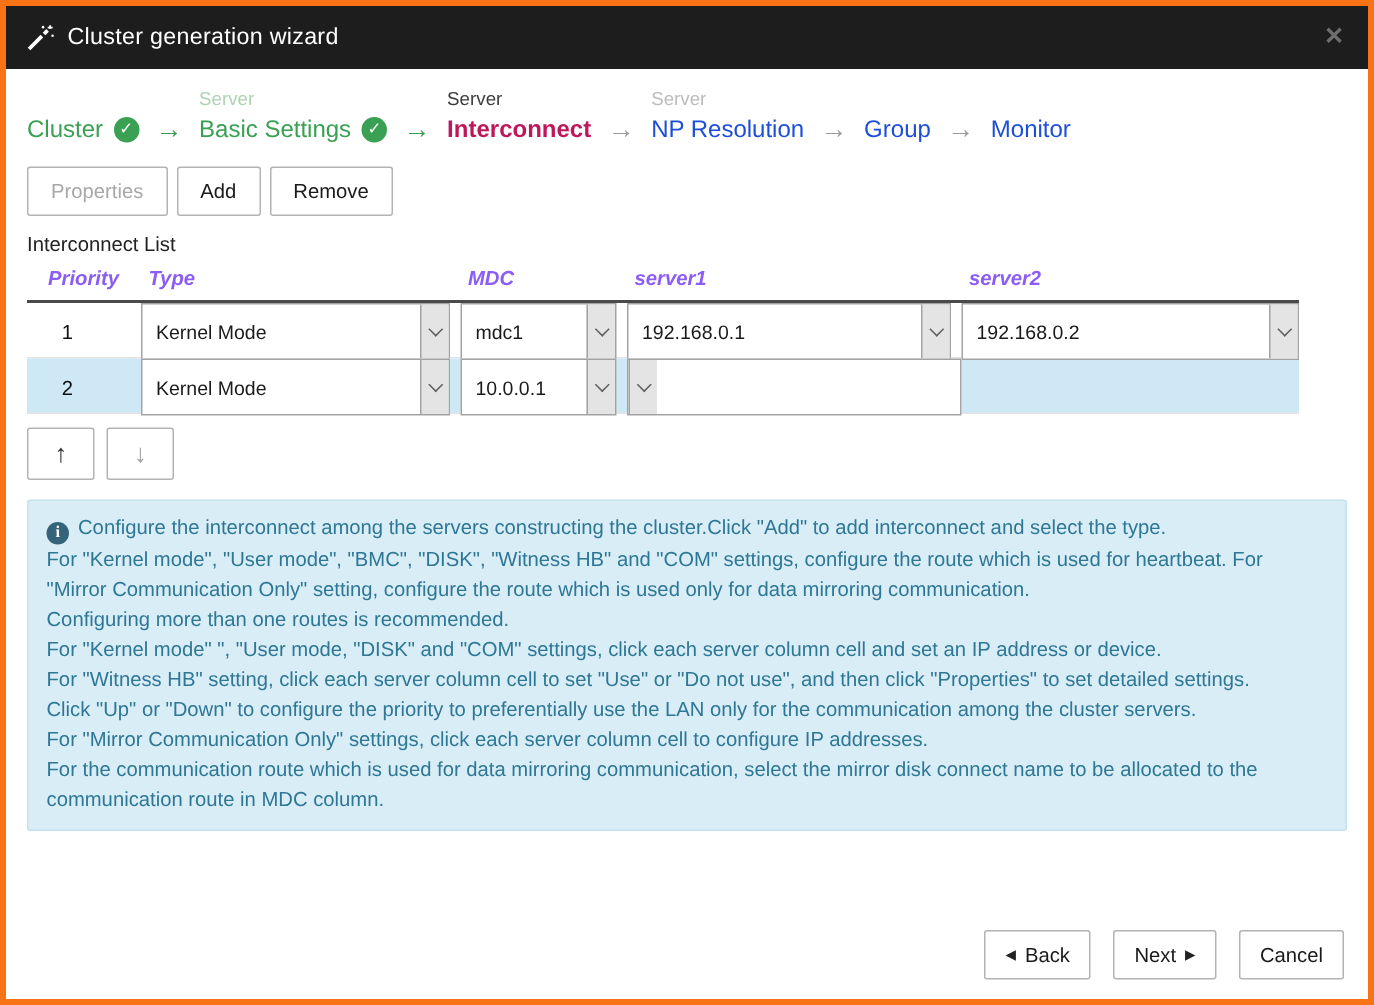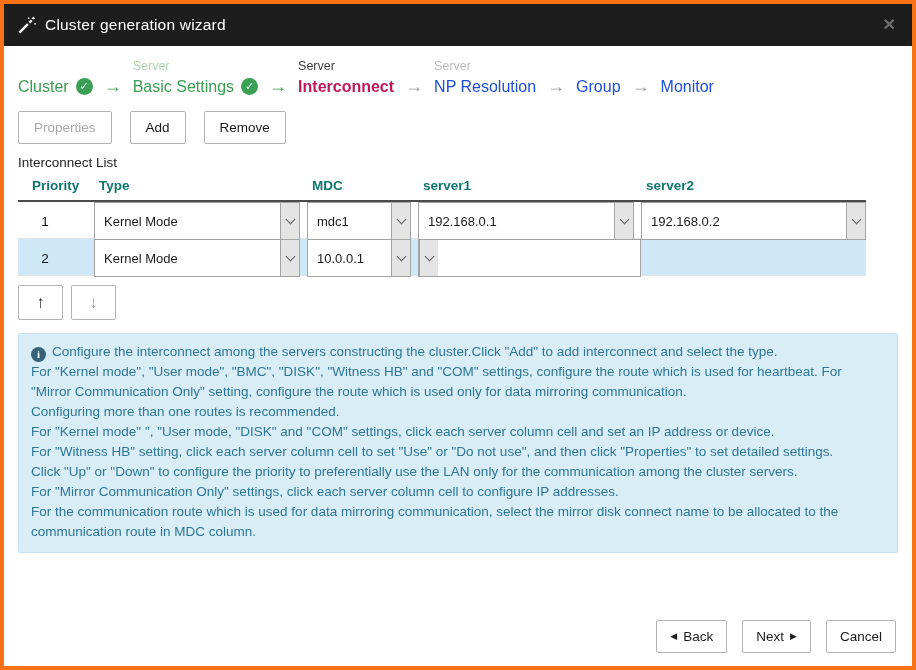--- a/index.html
+++ b/index.html
@@ -42,36 +42,36 @@
     width: 17px; height: 17px; border-radius: 50%;
     background: #3aa054; color: #fff; font-size: 11px;
     display: inline-flex; align-items: center; justify-content: center;
     flex: 0 0 auto;
   }
   .step-arrow { font-size: 18px; line-height: 23px; font-weight: bold; padding-bottom: 0px; }
   .step-arrow--green { color: #3aa054; }
   .step-arrow--gray { color: #9b9b9b; }
 
   
-  .toolbar { display: flex; gap: 18px; margin: 13px 14px 0 14px; }
+  .toolbar { display: flex; gap: 6px; margin: 13px 14px 0 14px; }
   .btn {
     background: #fff; border: 1px solid #b3b3b3; border-radius: 2px;
     font-size: 13.5px; padding: 8px 15px; color: #1a1a1a;
     font-family: inherit; cursor: pointer;
   }
   .btn--disabled { color: #a8a8a8; cursor: default; }
 
   
   .list-title { margin: 11px 14px 5px 14px; font-size: 13.5px; color: #222; }
   .table { margin: 0 14px; width: 848px; }
   .thead {
     display: grid; grid-template-columns: 76px 213px 111px 223px 1fr;
     border-bottom: 2px solid #4a4a4a; padding: 3px 0 7px 0;
   }
-  .th { font-weight: bold; font-size: 13.5px; color: #0f766e; padding-left: 5px; }
+  .th { font-weight: bold; font-size: 13.5px; color: #8b5cf6; padding-left: 5px; font-style: italic; }
   .th--priority { padding-left: 14px; }
   .trow {
     display: grid; grid-template-columns: 76px 213px 111px 223px 1fr;
     align-items: center; height: 37px; border-bottom: 1px solid #e3e3e3;
   }
   .trow--selected { background: #cfe8f6; }
   .td-priority { text-align: center; font-size: 13.5px; color: #111; padding-right: 22px; }
   .combo {
     display: flex; height: 38px; border: 1px solid #a3a3a3;
     background: #fff; margin-right: 7px; cursor: pointer;

